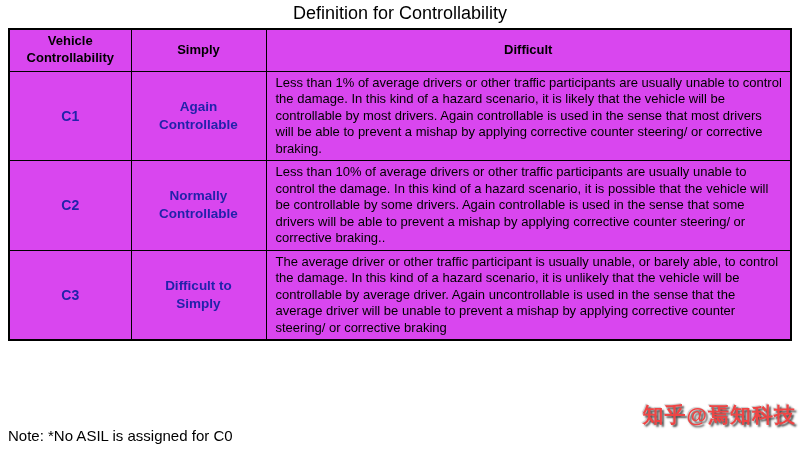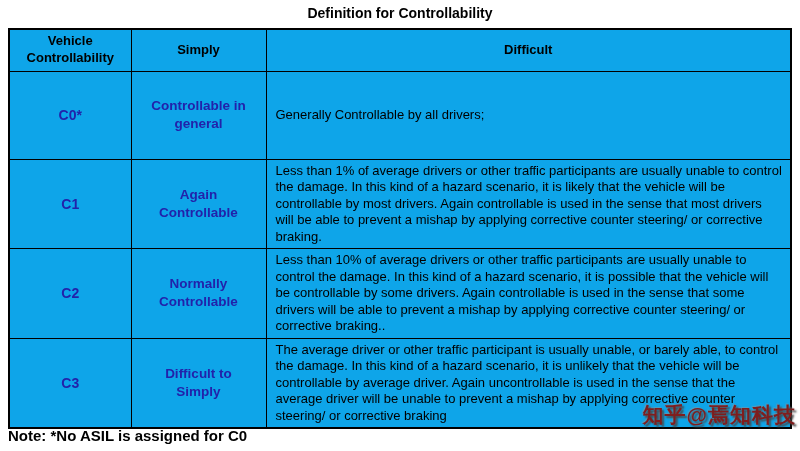--- a/index.html
+++ b/index.html
@@ -12,33 +12,33 @@
     height: 451px;
     position: relative;
     overflow: hidden;
     font-family: "Liberation Sans", sans-serif;
     color: #000;
   }
   .doc-title {
     margin: 0;
     padding-top: 2px;
     text-align: center;
-    font-size: 14px;
+    font-size: 18px;
     line-height: 22px;
-    font-weight: bold;
+    font-weight: normal;
     color: #000;
   }
   table.ctrl-table {
     position: absolute;
     left: 8px;
     top: 28px;
     width: 784px;
     border-collapse: collapse;
     border: 2px solid #000;
-    background: #0ea5e9;
+    background: #d946ef;
     table-layout: fixed;
   }
   .ctrl-table th, .ctrl-table td {
     border: 1px solid #000;
     box-sizing: border-box;
   }
   .ctrl-table thead tr { height: 42px; }
   .ctrl-table tbody tr { height: 88px; }
   .col-level { width: 122px; }
   .col-title { width: 135px; }
@@ -71,30 +71,29 @@
     line-height: 16.5px;
     vertical-align: middle;
     padding: 3px 8px 3px 9px;
   }
   .note-line {
     position: absolute;
     left: 8px;
     top: 427px;
     font-size: 15px;
     color: #000;
-    font-weight: bold;
   }
   .watermark {
     position: absolute;
     right: 4px;
     top: 401px;
     font-size: 21px;
     font-weight: bold;
     letter-spacing: 1px;
-    color: #7f1d1d;
+    color: #ef4444;
     text-shadow: 2px 2px 2px rgba(70,70,70,0.95), -1px -1px 1px rgba(150,150,150,0.5);
     white-space: nowrap;
   }
 </style>
 </head>
 <body>
 
 <h1 class="doc-title">Definition for Controllability</h1>
 
 <table class="ctrl-table">
@@ -105,25 +104,20 @@
   </colgroup>
   <thead>
     <tr>
       <th>Vehicle Controllability</th>
       <th>Simply</th>
       <th>Difficult</th>
     </tr>
   </thead>
   <tbody>
     <tr>
-      <td class="level-cell">C0*</td>
-      <td class="title-cell">Controllable in general</td>
-      <td class="def-cell">Generally Controllable by all drivers;</td>
-    </tr>
-    <tr>
       <td class="level-cell">C1</td>
       <td class="title-cell">Again Controllable</td>
       <td class="def-cell">Less than 1% of average drivers or other traffic participants are usually unable to control the damage. In this kind of a hazard scenario, it is likely that the vehicle will be controllable by most drivers. Again controllable is used in the sense that most drivers will be able to prevent a mishap by applying corrective counter steering/ or corrective braking.</td>
     </tr>
     <tr>
       <td class="level-cell">C2</td>
       <td class="title-cell">Normally Controllable</td>
       <td class="def-cell">Less than 10% of average drivers or other traffic participants are usually unable to control the damage. In this kind of a hazard scenario, it is possible that the vehicle will be controllable by some drivers. Again controllable is used in the sense that some drivers will be able to prevent a mishap by applying corrective counter steering/ or corrective braking..</td>
     </tr>
     <tr>

